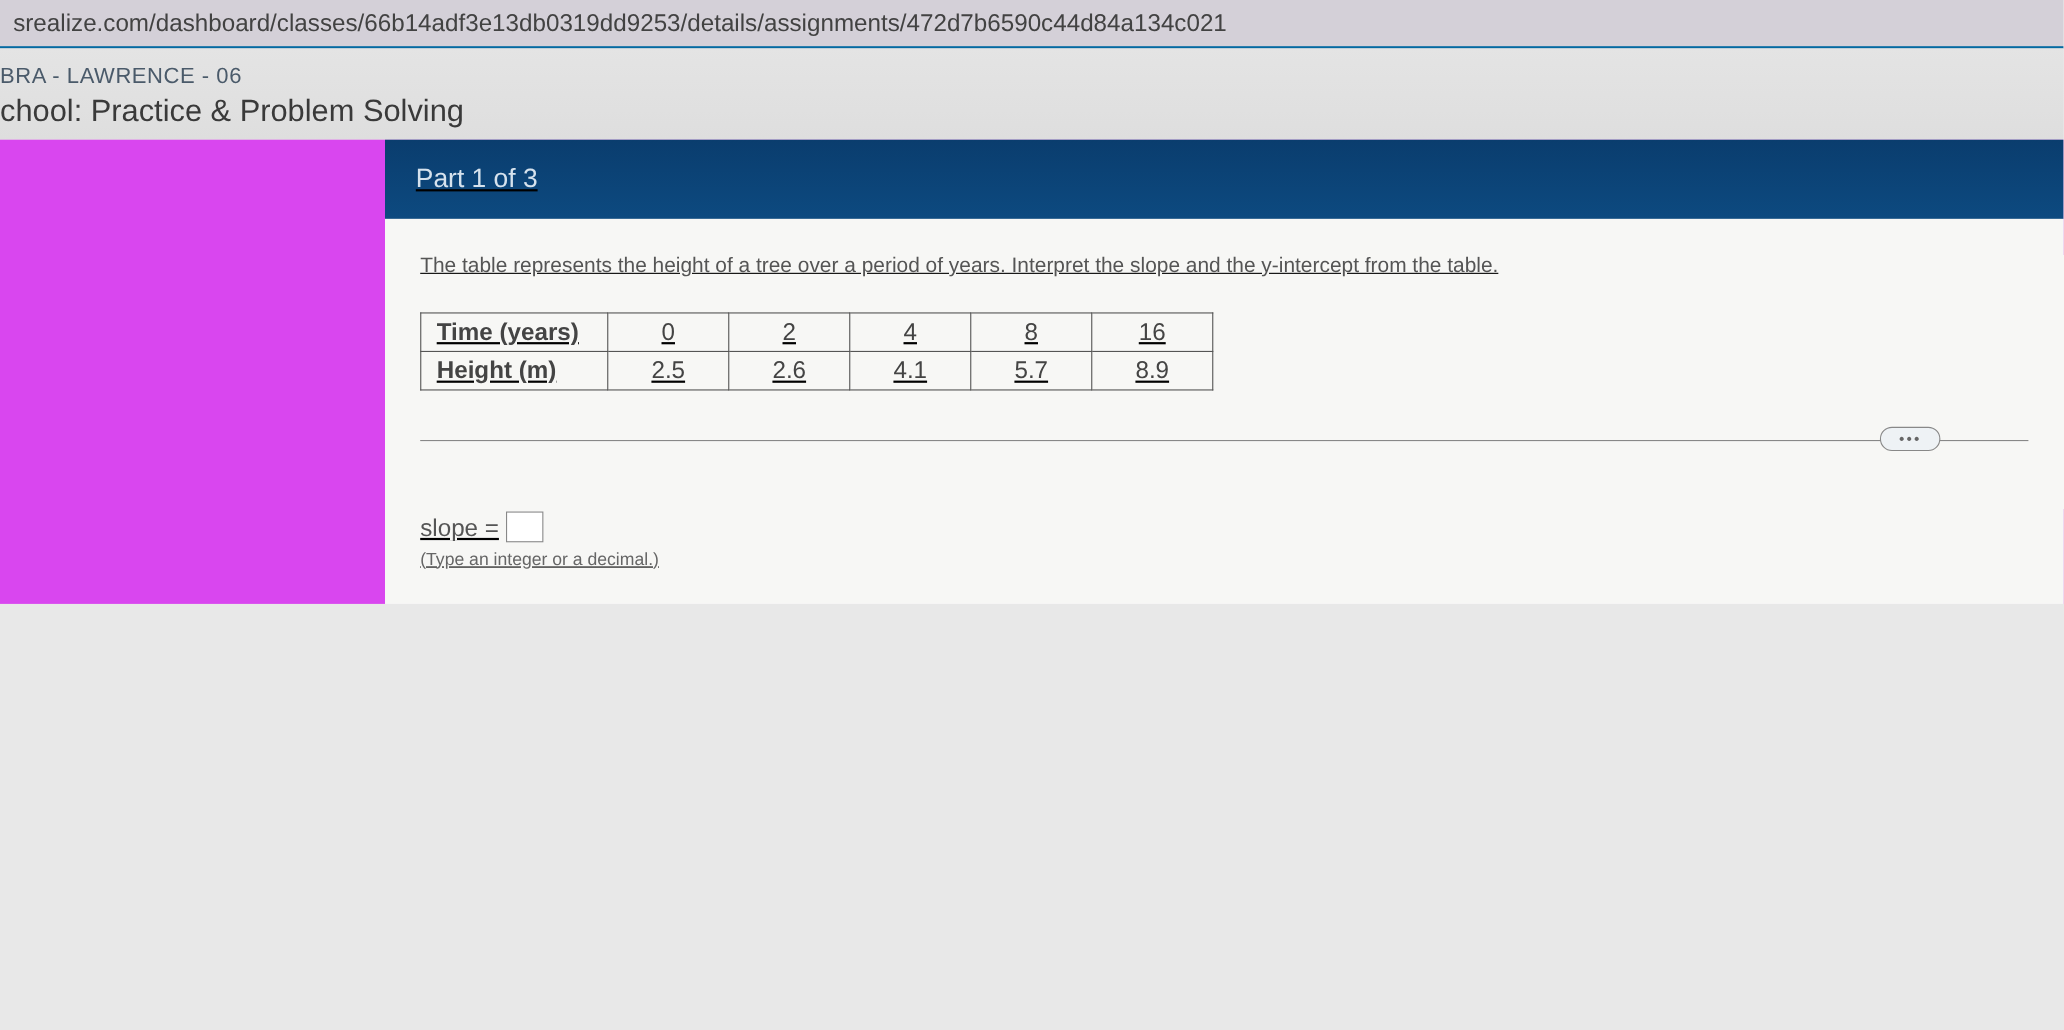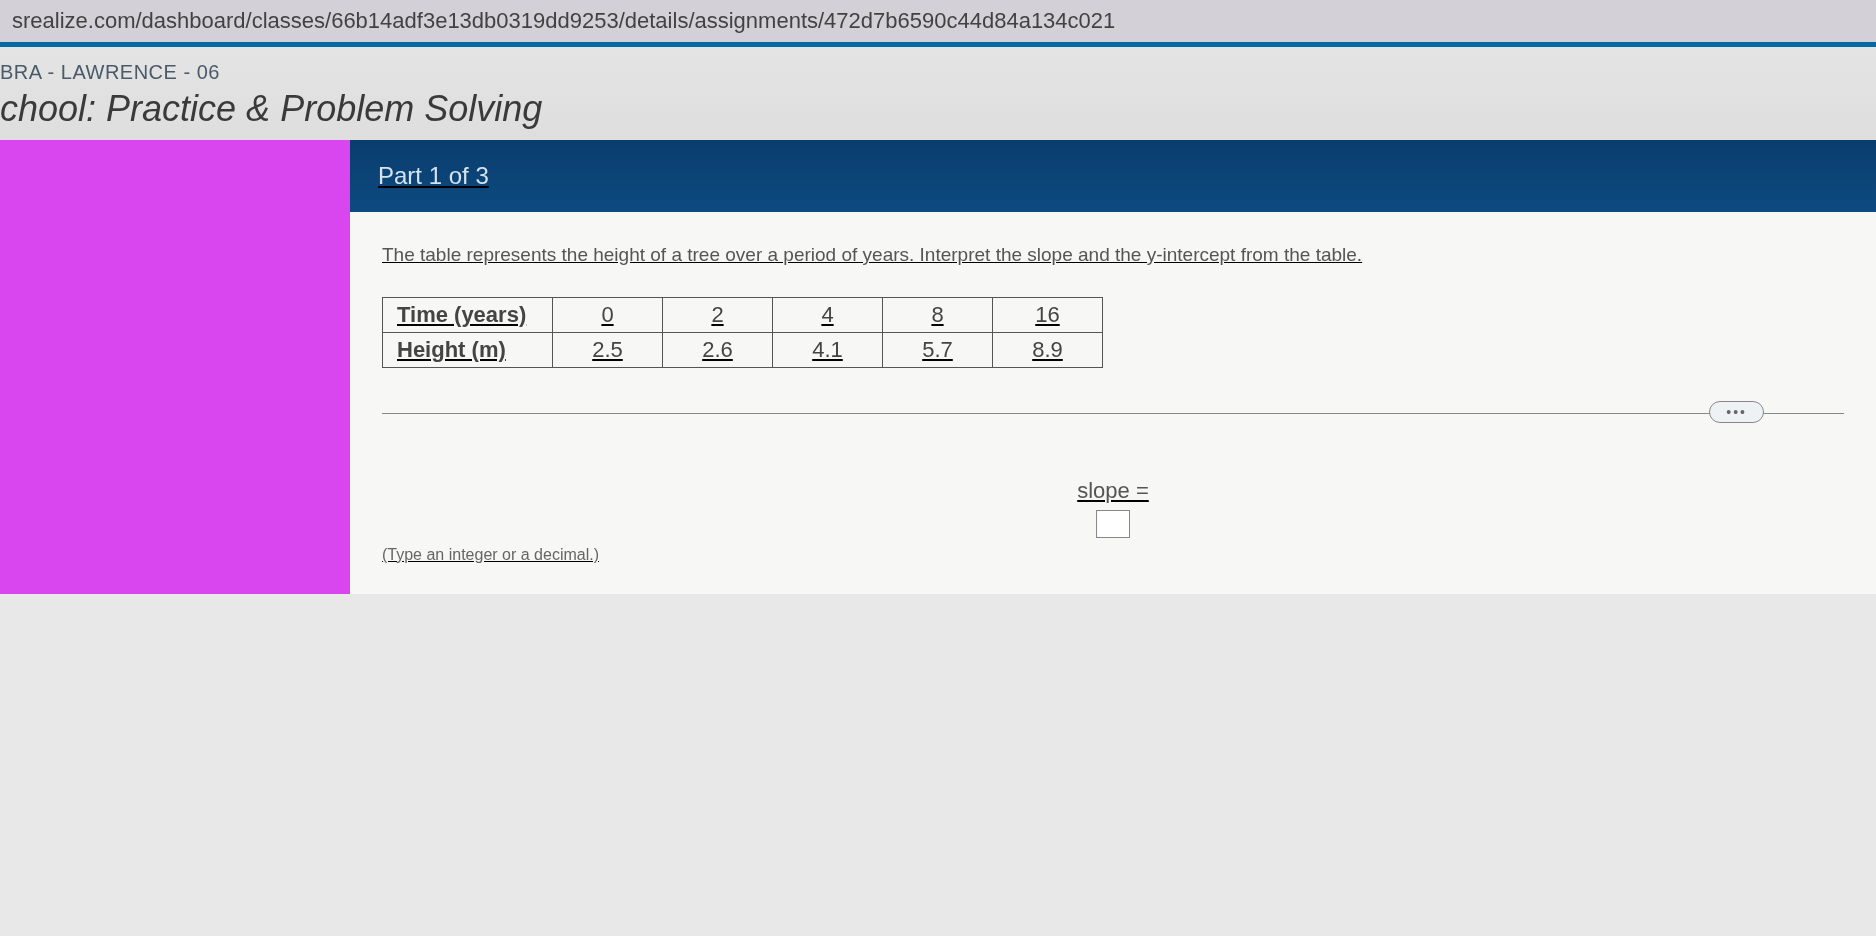--- a/index.html
+++ b/index.html
@@ -12,41 +12,40 @@
       background: #e8e8e8;
       width: 1876px;
       height: 936px;
       overflow: hidden;
     }
     .url-bar {
       background: #d4d0d8;
       padding: 8px 12px;
       font-size: 22px;
       color: #424242;
-      border-bottom: 5px solid #0369a1;
+      border-bottom: 2px solid #0369a1;
       white-space: nowrap;
       overflow: hidden;
     }
     .header-area {
       background: linear-gradient(to bottom, #e4e4e4, #dedede);
       padding: 14px 0 10px 0;
     }
     .class-breadcrumb {
       font-size: 20px;
       color: #4a5a6a;
       padding-left: 0;
       letter-spacing: 0.5px;
     }
     .assignment-title {
-      font-size: 36px;
+      font-size: 28px;
       color: #3a3a3a;
       padding-left: 0;
       margin-top: 4px;
       font-weight: 500;
-      font-style: italic;
     }
     .content-wrapper {
       display: flex;
       background: #d946ef;
       text-decoration: underline;
     }
     .sidebar-spacer {
       width: 350px;
       flex-shrink: 0;
     }
@@ -115,24 +114,23 @@
       color: #666;
       letter-spacing: 2px;
       cursor: pointer;
     }
     .answer-area {
       font-size: 22px;
       color: #555;
     }
     .slope-row {
       display: flex;
-      align-items: center;
+      align-items: flex-end;
       gap: 6px;
       margin-bottom: 8px;
-      flex-direction: column;
     }
     .answer-input {
       width: 34px;
       height: 28px;
       border: 1px solid #888;
       background: #fff;
       font-size: 18px;
       text-align: center;
     }
     .instruction-text {

